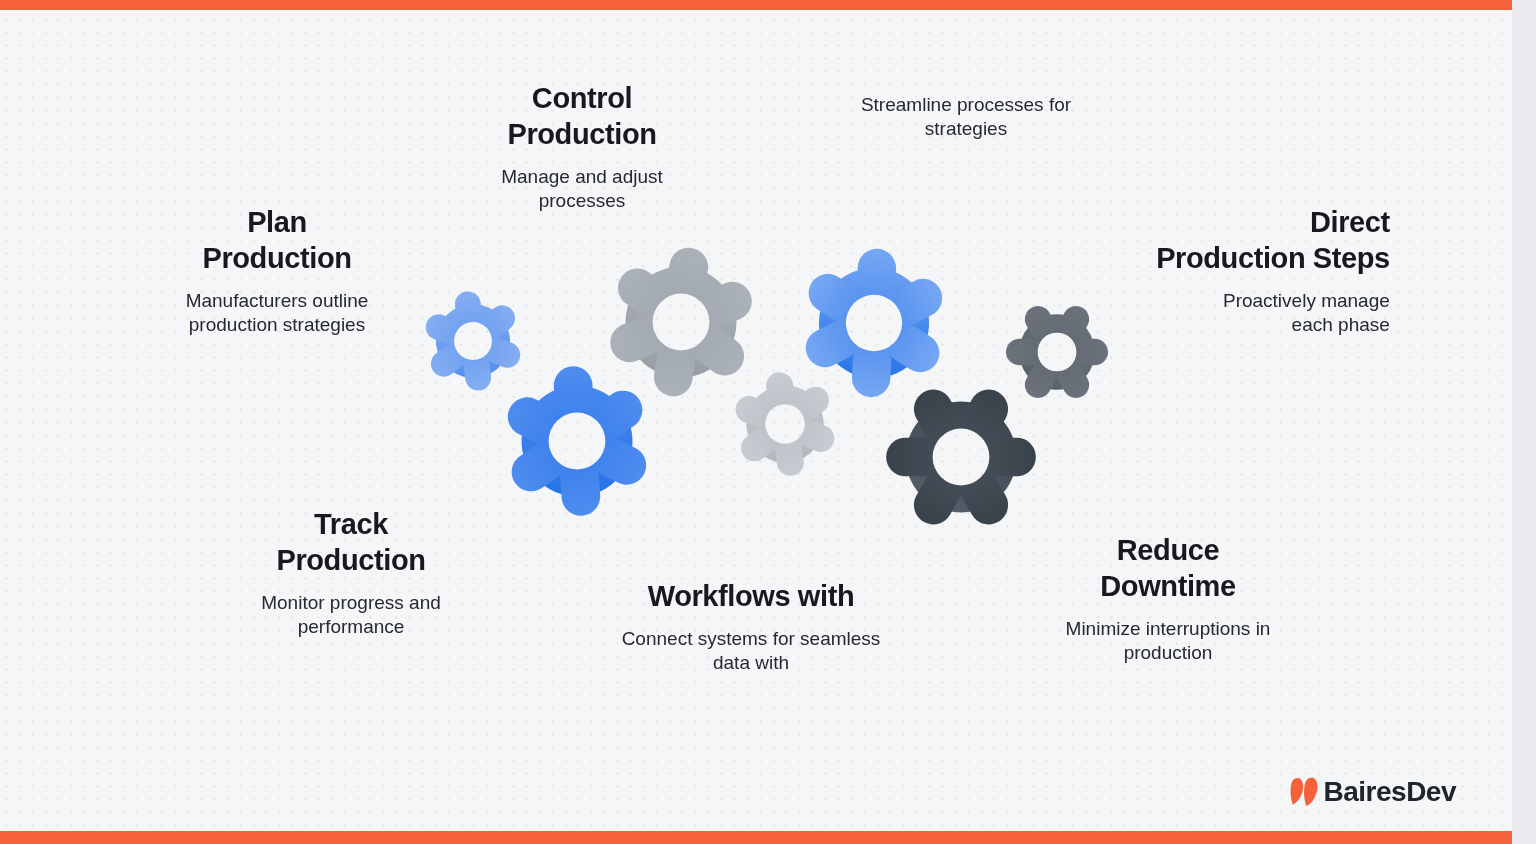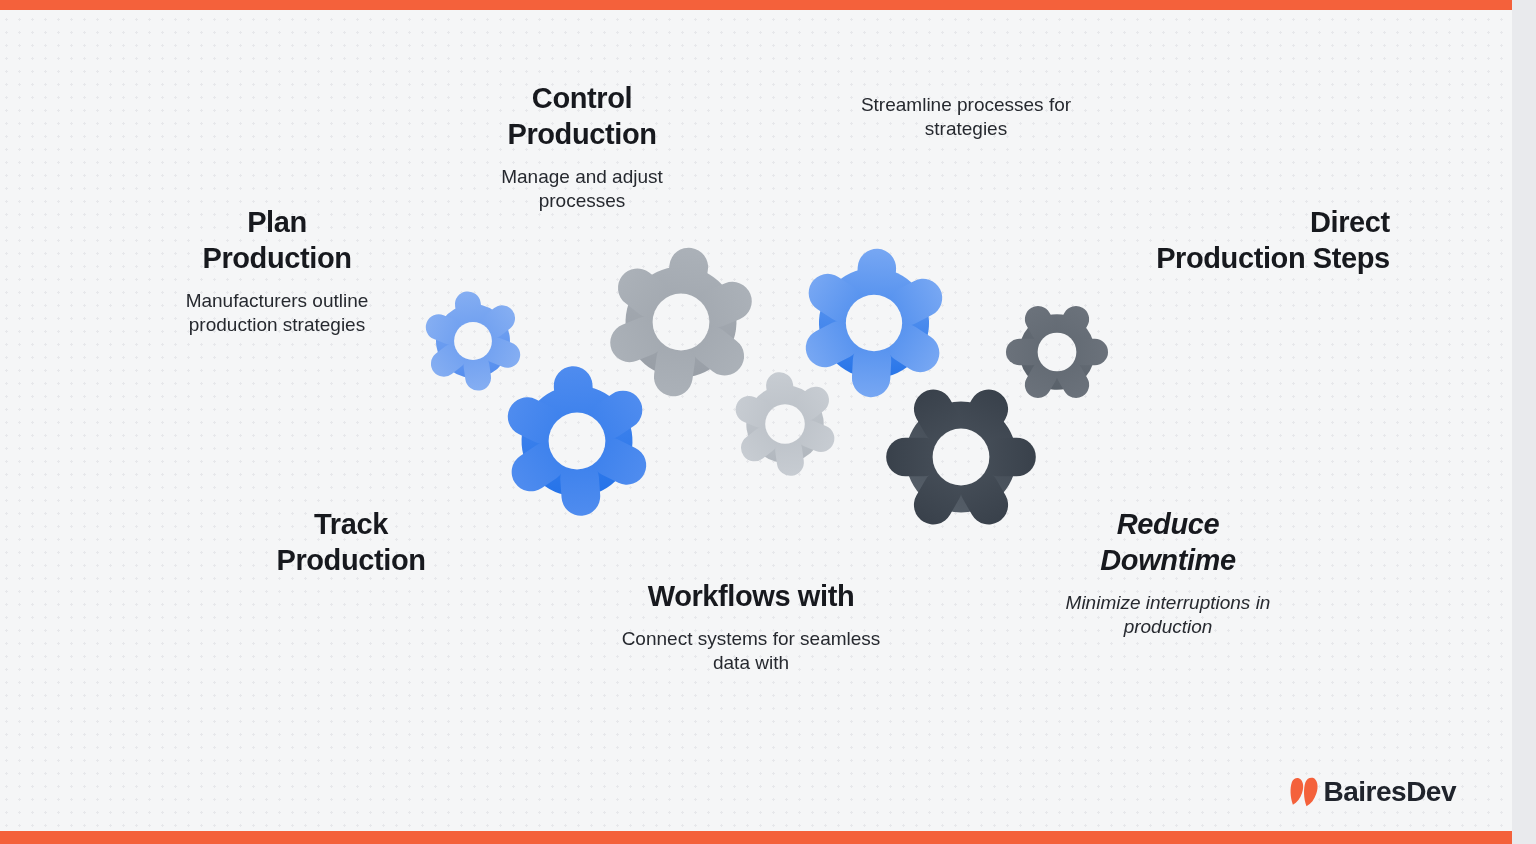--- a/index.html
+++ b/index.html
@@ -173,40 +173,48 @@
       <div>Manufacturers outline</div>
       <div>production strategies</div>
     </div>
   </div>
 
   <div class="feature" style="left:1273px;top:204px;text-align:right;">
     <div class="title">
       <div>Direct</div>
       <div>Production Steps</div>
     </div>
+    <div class="subtitle">
+      <div>Proactively manage</div>
+      <div>each phase</div>
+    </div>
   </div>
 
   <div class="feature" style="left:351px;top:506px;">
     <div class="title">
       <div>Track</div>
       <div>Production</div>
     </div>
+    <div class="subtitle">
+      <div>Monitor progress and</div>
+      <div>performance</div>
+    </div>
   </div>
 
   <div class="feature" style="left:751px;top:578px;">
     <div class="title">
       <div>Workflows with</div>
     </div>
     <div class="subtitle">
       <div>Connect systems for seamless</div>
       <div>data with</div>
     </div>
   </div>
 
-  <div class="feature" style="left:1168px;top:506px;font-style:italic;">
+  <div class="feature" style="left:1168px;top:532px;">
     <div class="title">
       <div>Reduce</div>
       <div>Downtime</div>
     </div>
     <div class="subtitle">
       <div>Minimize interruptions in</div>
       <div>production</div>
     </div>
   </div>
 

